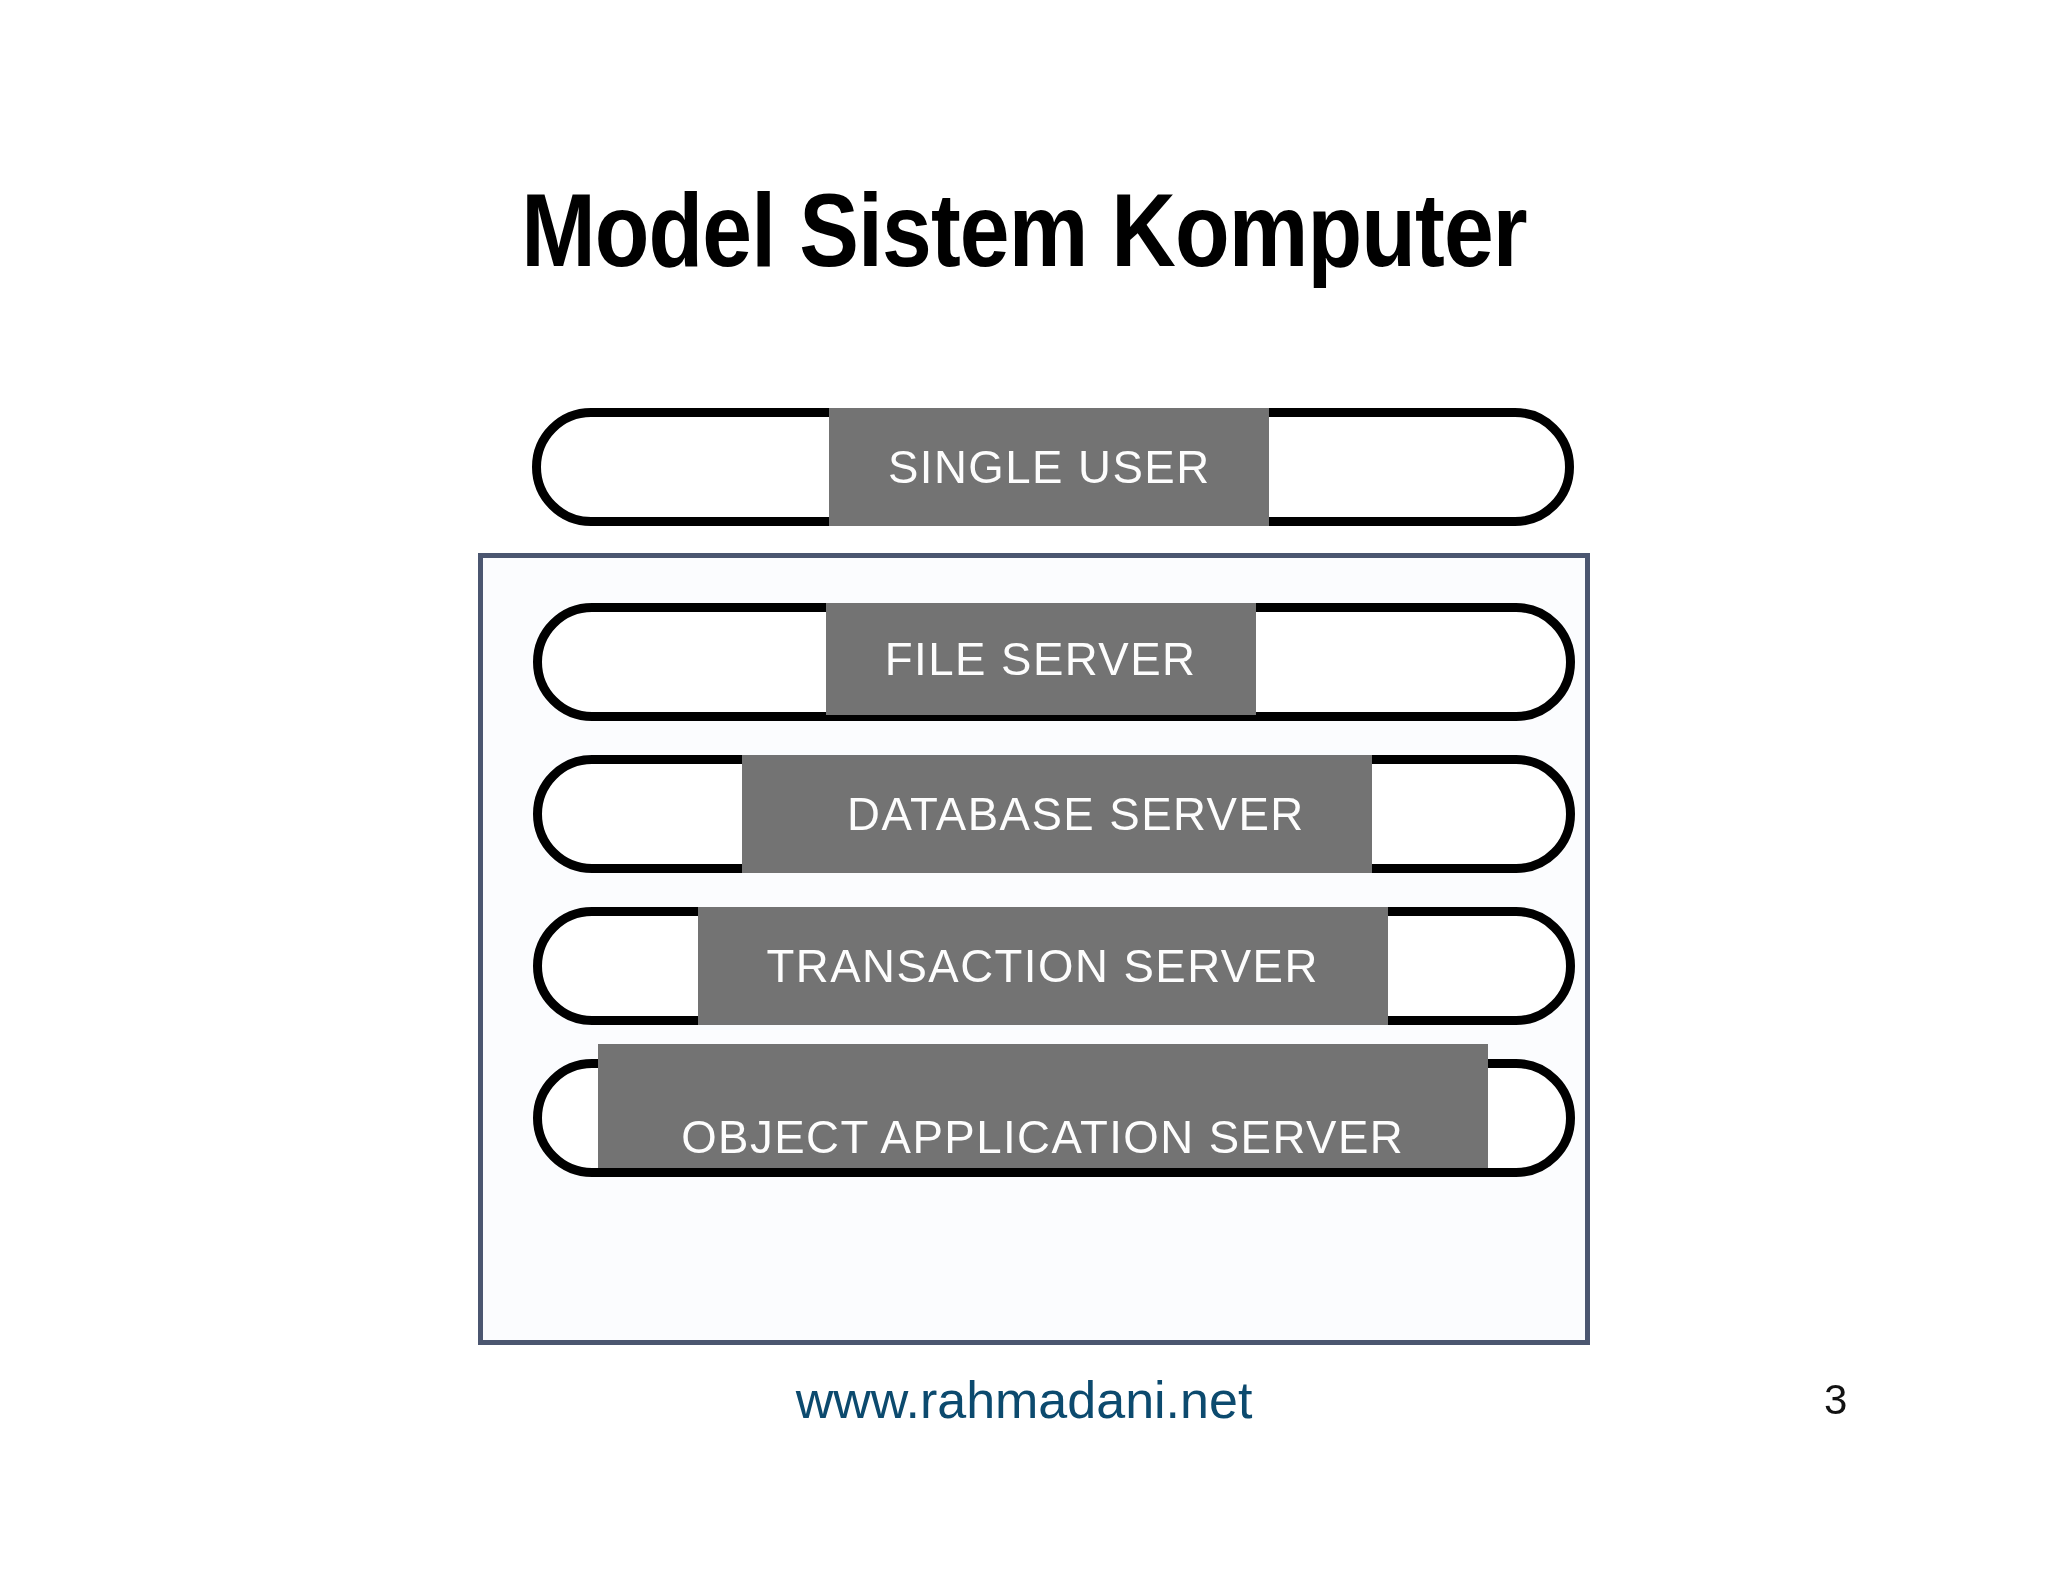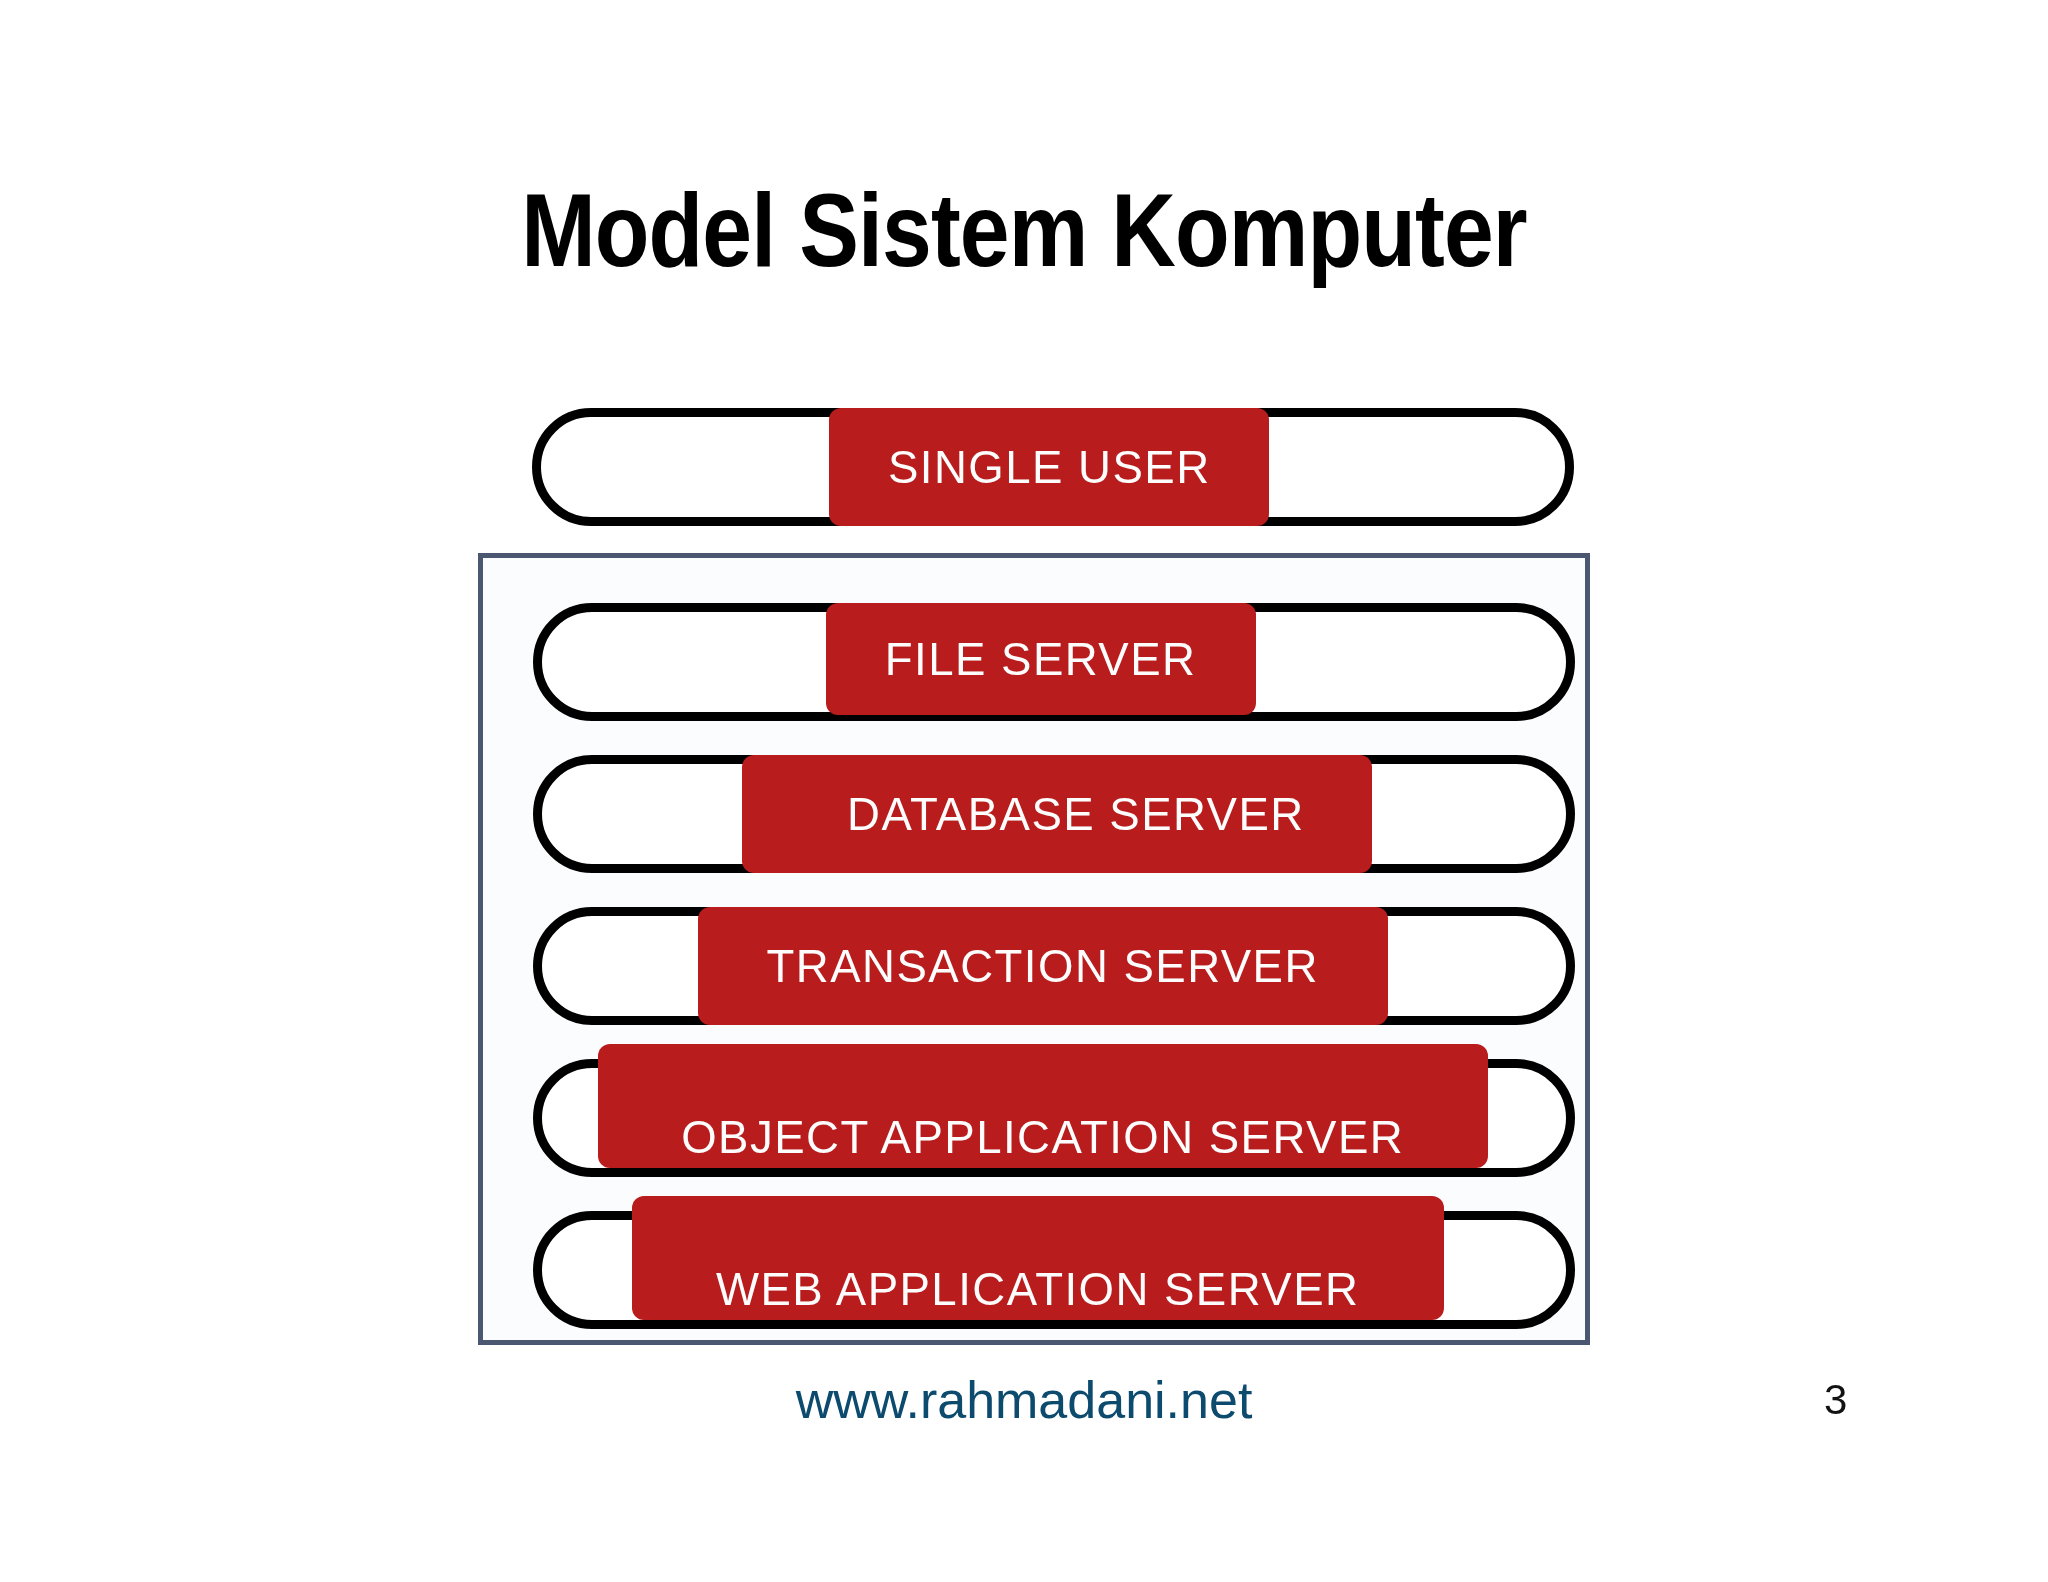--- a/index.html
+++ b/index.html
@@ -54,26 +54,25 @@
   }
   .capsule-outer-single {
     left: 532px;
     top: 408px;
     width: 1042px;
   }
 
   
   .label-plate {
     position: absolute;
-    background: #b91c1c;
+    background: #737373;
     display: flex;
     align-items: center;
     justify-content: center;
     overflow: hidden;
-    border-radius: 12px;
   }
   .label-plate .label-text {
     color: #fdfdfd;
     font-family: "Liberation Sans", sans-serif;
     font-weight: normal;
     font-size: 47px;
     line-height: 50px;
     letter-spacing: 1.5px;
     white-space: nowrap;
     transform: scaleX(0.97);
@@ -149,25 +148,20 @@
           <span class="label-text">OBJECT APPLICATION SERVER</span>
         </div>
       </div>
 
       <div class="capsule" style="left:50px; top:349px; width:1042px;">
         <div class="label-plate" style="left:156px; top:-9px; width:690px; height:118px;">
           <span class="label-text">TRANSACTION SERVER</span>
         </div>
       </div>
 
-      <div class="capsule" style="left:50px; top:653px; width:1042px;">
-        <div class="label-plate" style="left:90px; top:-24px; width:812px; height:118px; align-items:flex-end; padding-bottom:6px;">
-          <span class="label-text">WEB APPLICATION SERVER</span>
-        </div>
-      </div>
 
     </div>
   </div>
 
   <div id="footer-url">www.rahmadani.net</div>
 
   <div id="page-number">3</div>
 
 </div>
 

